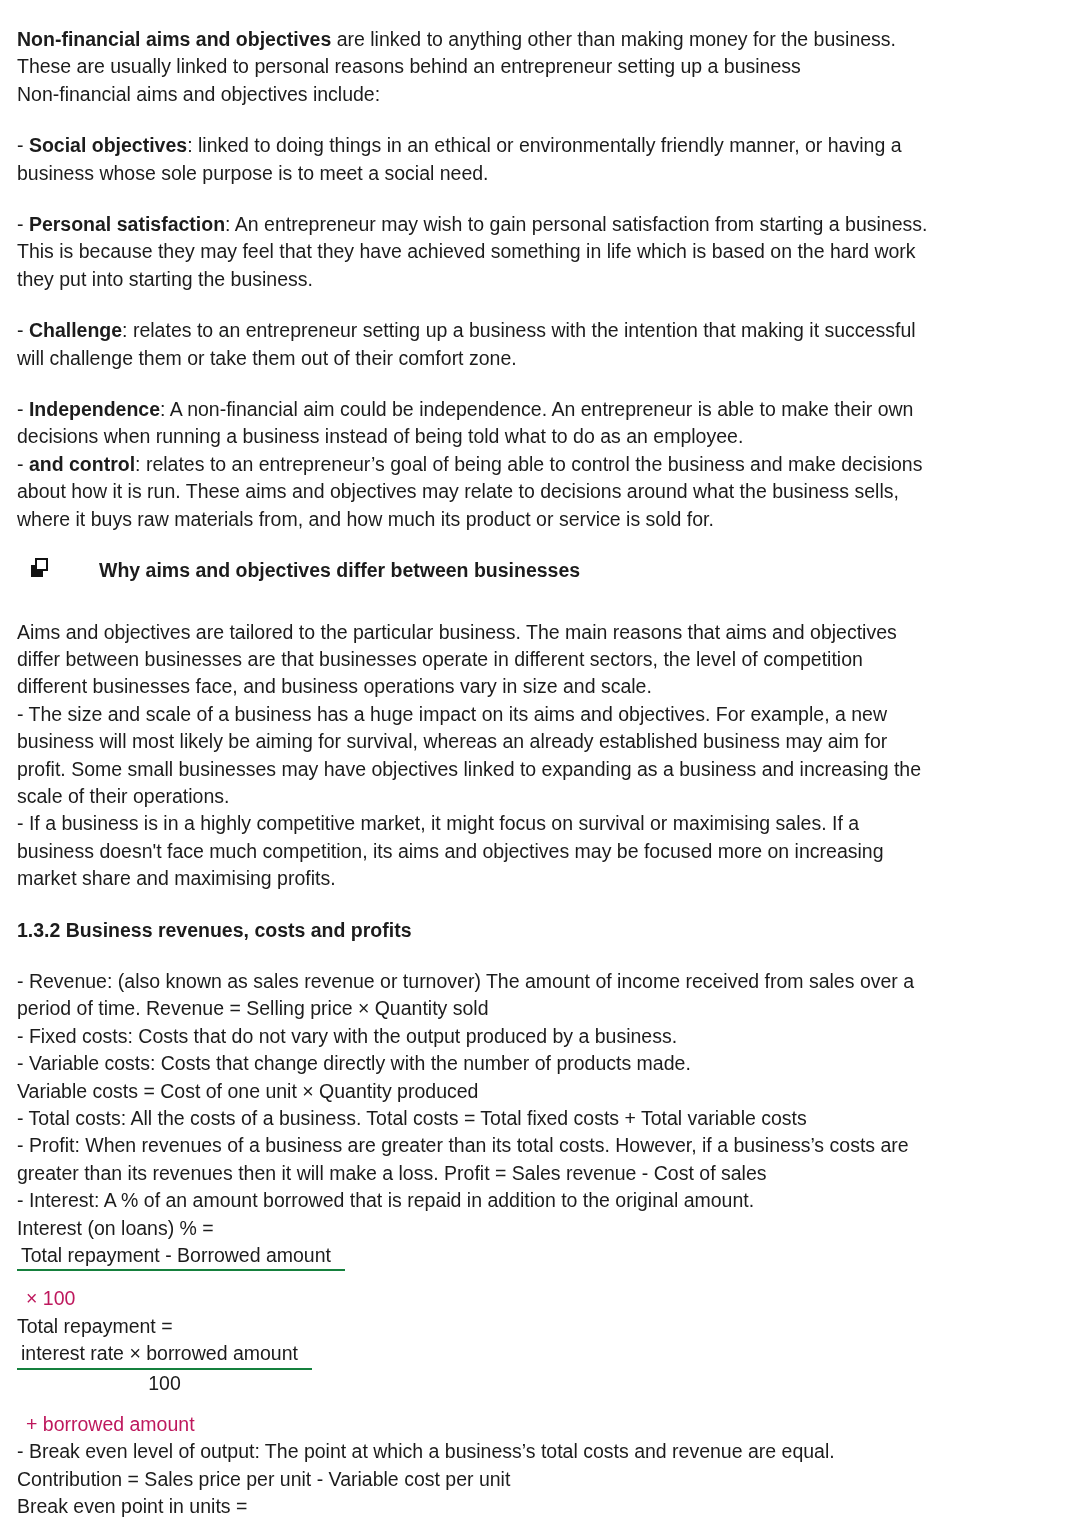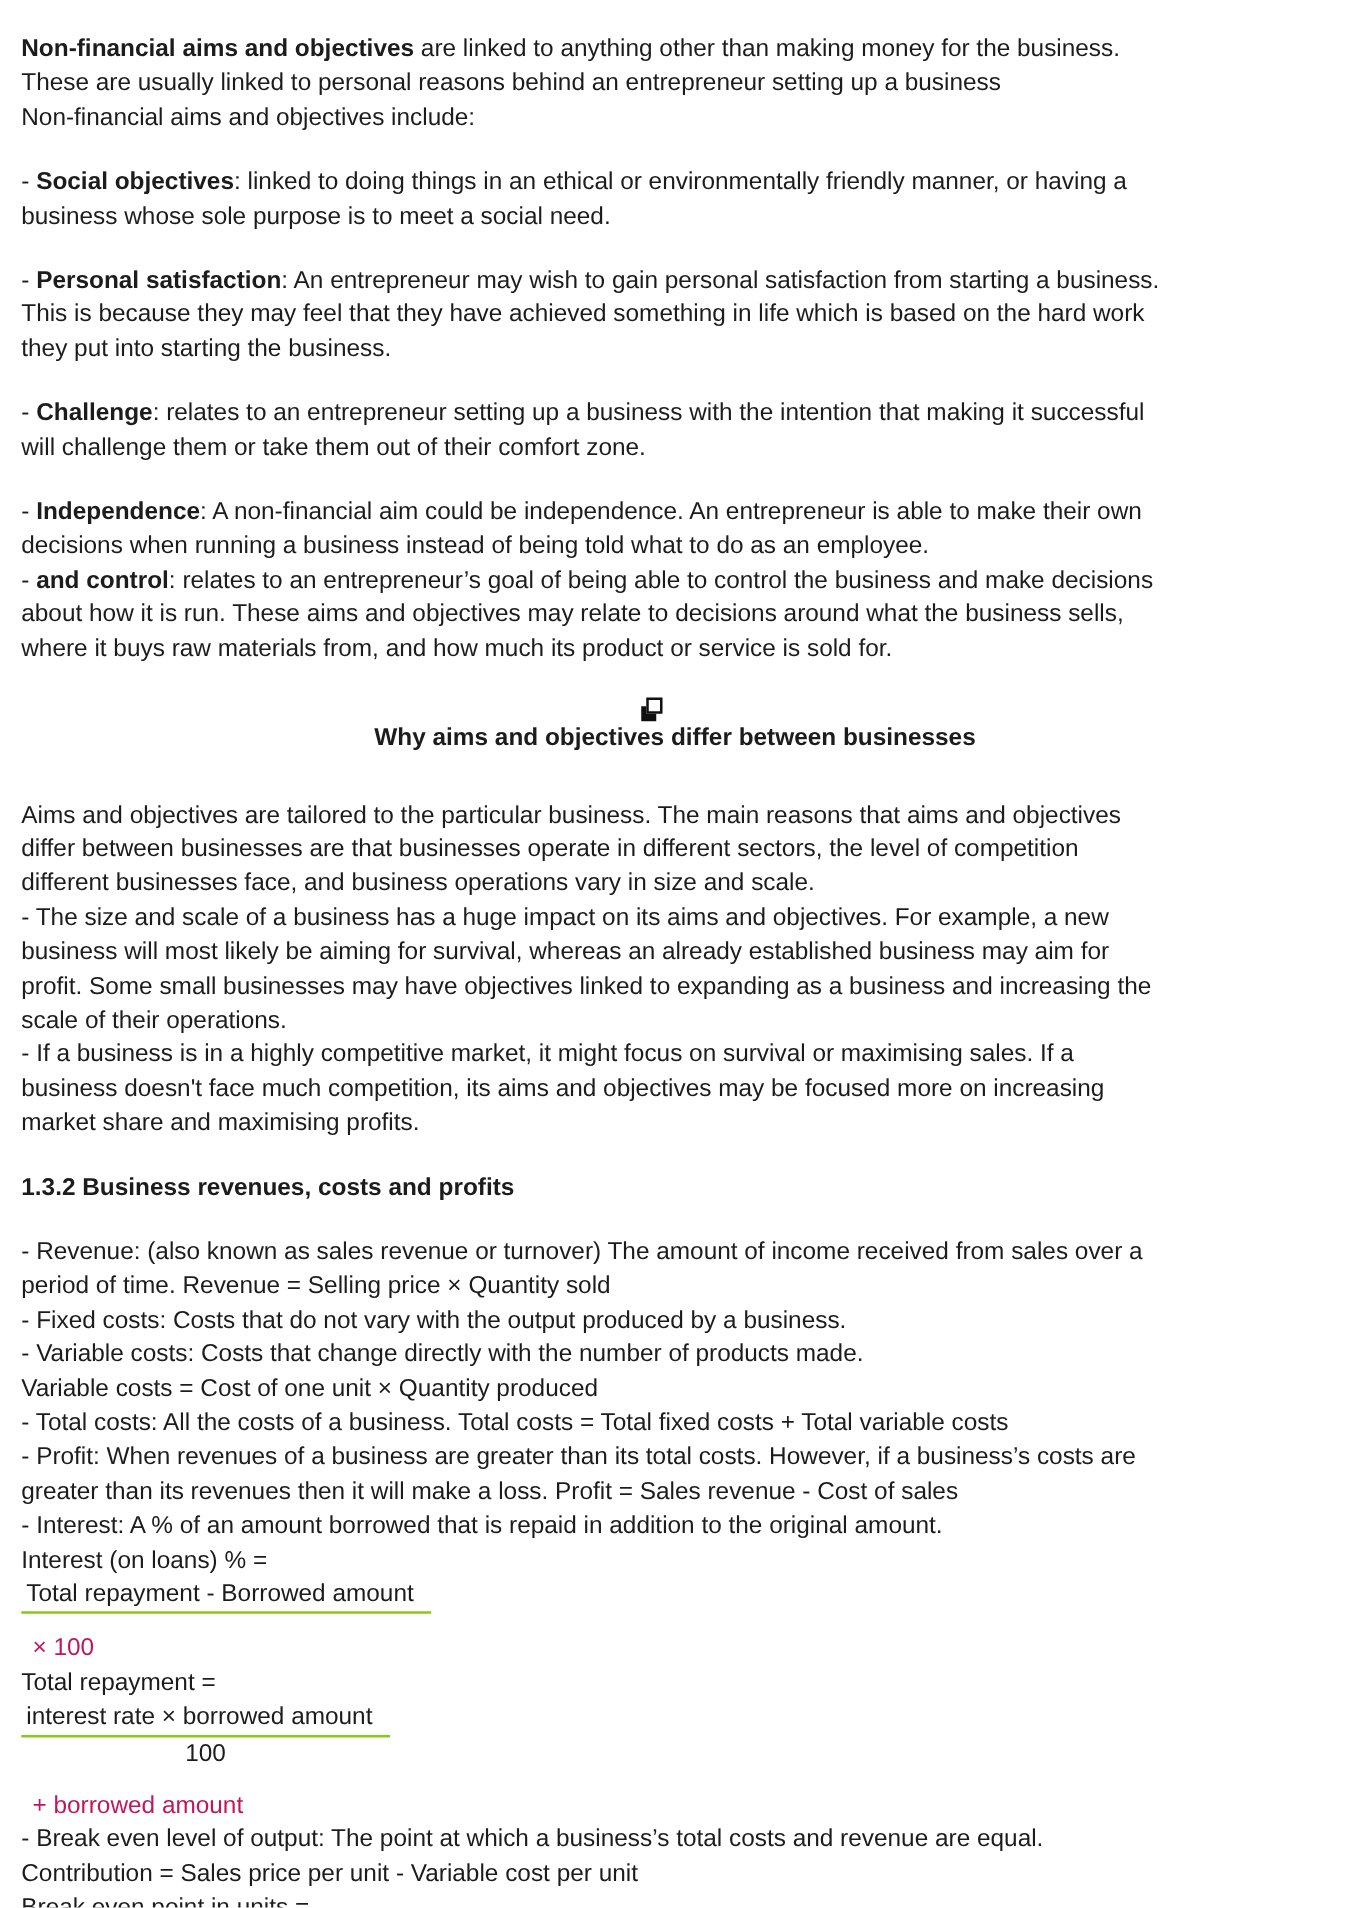--- a/index.html
+++ b/index.html
@@ -20,24 +20,22 @@
     line-height: 27.4px;
   }
   .para {
     white-space: pre-wrap;
     margin: 0 0 24px 0;
   }
   .para.tight { margin: 0; }
   b { font-weight: 700; }
   .bullet-heading {
     display: flex;
-    align-items: center;
     font-weight: 700;
     margin: 0 0 34px 0;
-    flex-direction: column;
   }
   .checkbox {
     position: relative;
     width: 18px;
     height: 20px;
     margin-left: 14px;
     margin-right: 50px;
     flex: none;
     display: inline-block;
   }
@@ -61,21 +59,21 @@
   .formula {
     display: flex;
     align-items: flex-start;
     margin: 0;
     flex-direction: column;
   }
   .f-lead { white-space: pre; }
   .frac { display: inline-block; text-align: center; }
   .num {
     display: block;
-    border-bottom: 2px solid #84cc16;
+    border-bottom: 2px solid #15803d;
     padding: 0 14px 0 4px;
   }
   .den { display: block; }
   .f-suffix {
     color: #be185d;
     margin-top: 14px;
     margin-left: 9px;
     white-space: pre;
   }
 </style>

